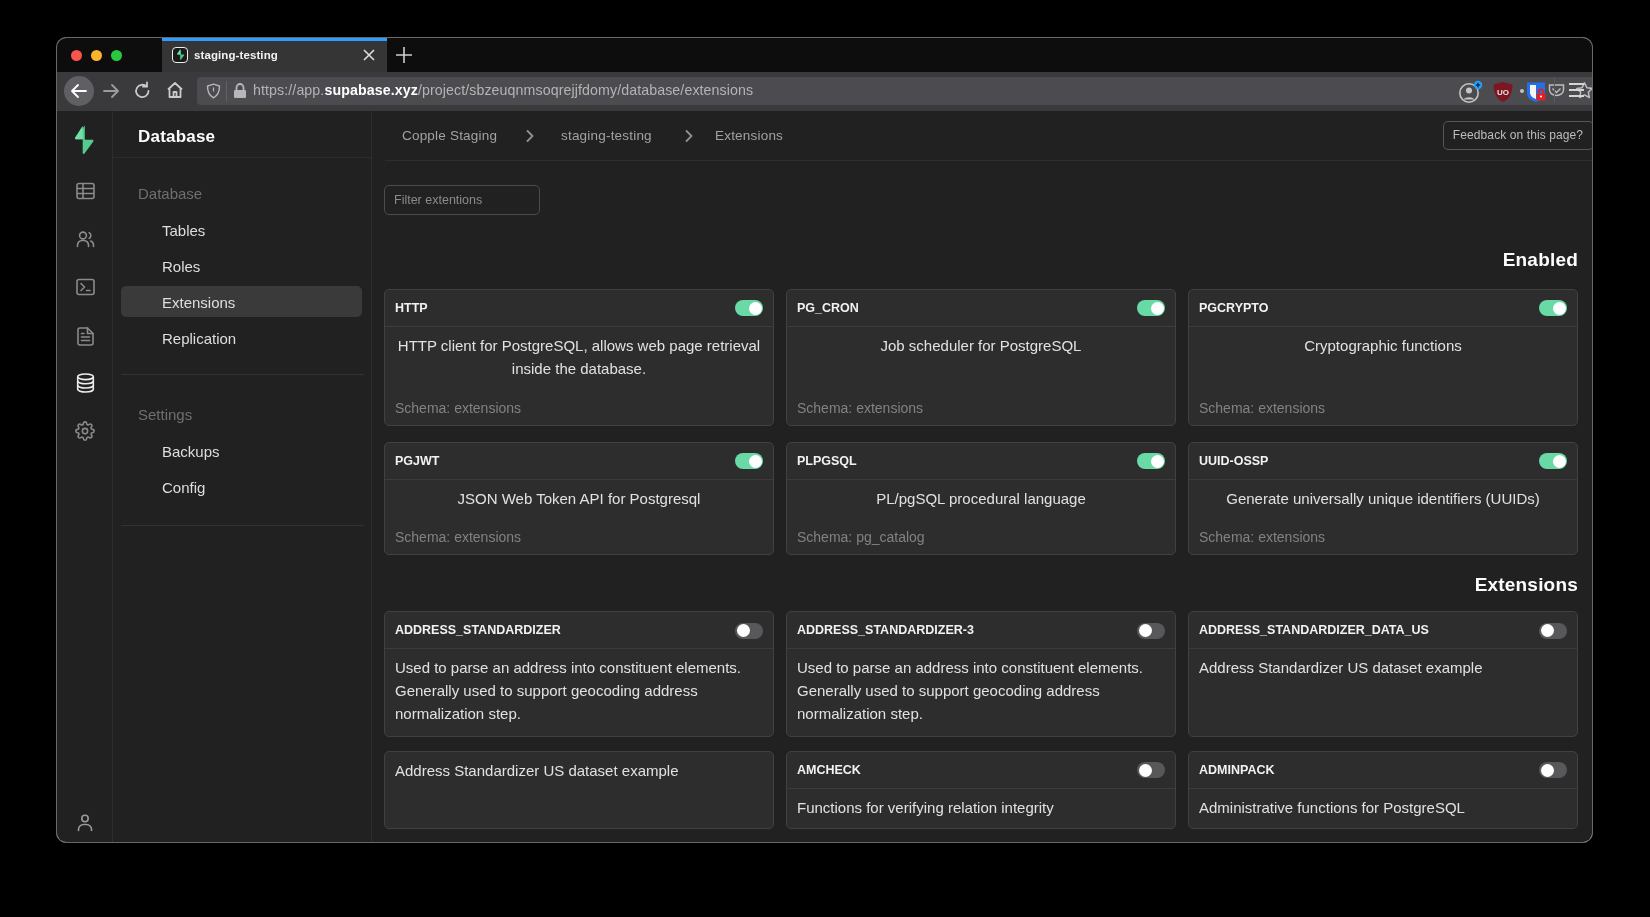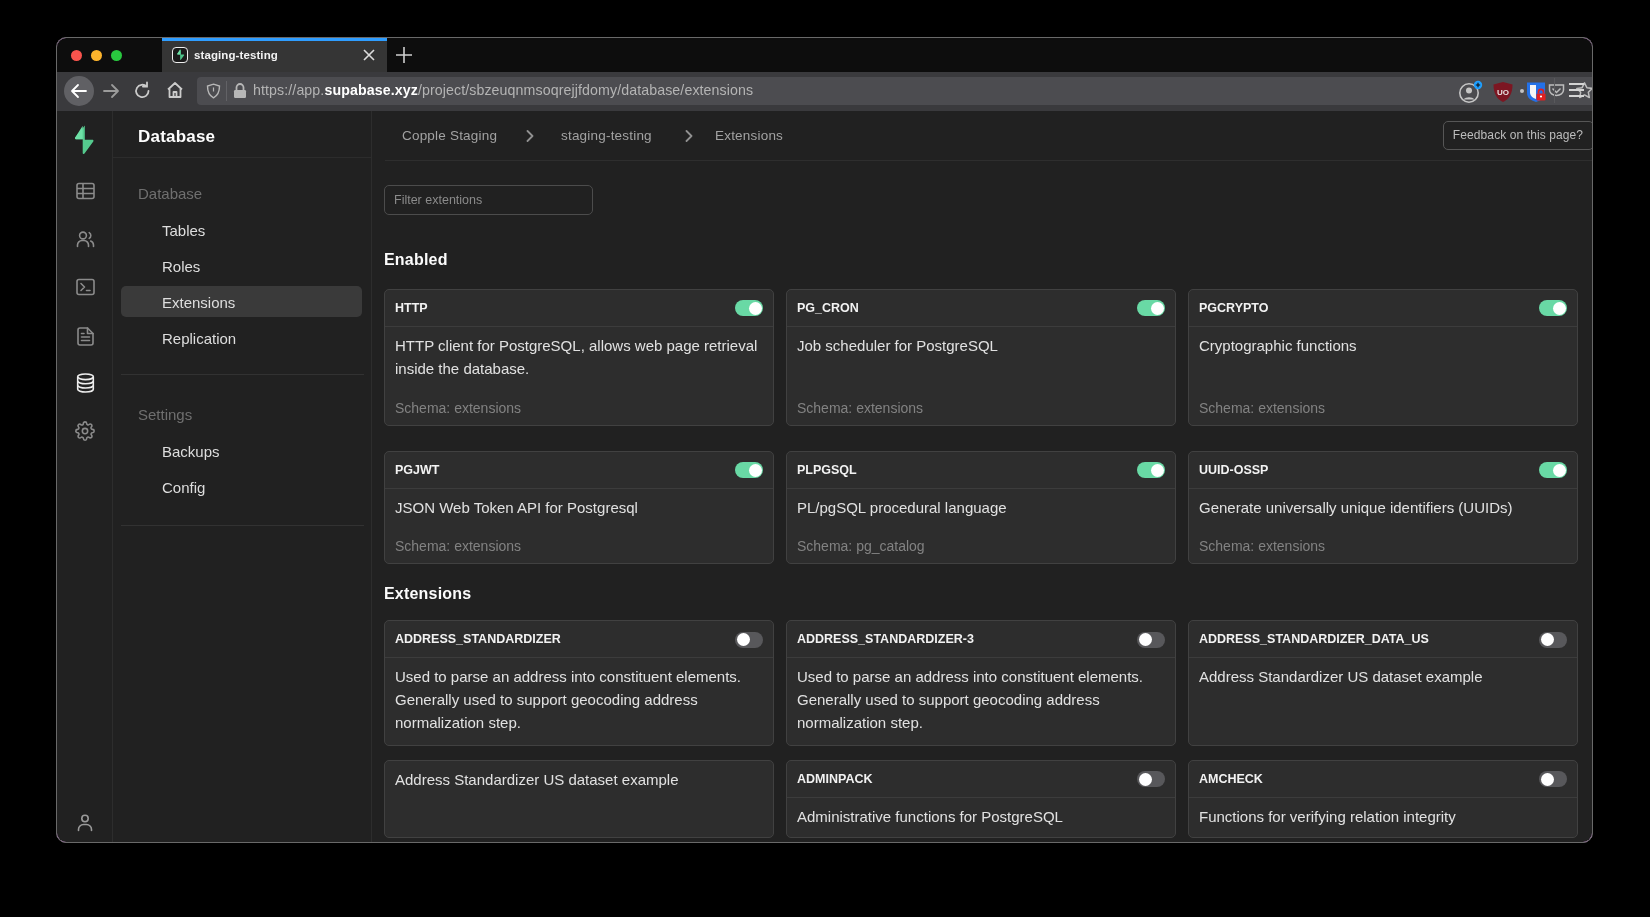--- a/index.html
+++ b/index.html
@@ -35,27 +35,27 @@
 #sbhl { position:absolute; left:8px; top:174.5px; width:241px; height:31px; background:#3a3a3a; border-radius:5px; }
 .sbdiv { position:absolute; left:8px; width:243px; height:1px; background:#323232; }
 
 #main { position:absolute; left:316px; top:0; right:0; height:100%; }
 #crumbbar { position:absolute; left:12px; top:0; width:100%; height:50px; border-bottom:1px solid #2e2e2e; }
 #crumbs { position:absolute; left:0; top:17px; width:100%; height:16px; font-size:13.5px; color:#a2a2a2; letter-spacing:.2px; }
 #crumbs span { position:absolute; }
 #fb { position:absolute; right:10.5px; top:10px; width:151px; height:29px; border:1px solid #565656; border-radius:5px;
   font-size:12px; color:#bdbdbd; text-align:center; line-height:27px; letter-spacing:.1px; }
 #content { position:absolute; left:11px; top:50px; width:1194px; }
-#filter { margin-top:24px; width:209px; height:30px; border:1px solid #4c4c4c; border-radius:5px;
+#filter { margin-top:24px; width:156px; height:30px; border:1px solid #4c4c4c; border-radius:5px;
   font-size:12.5px; color:#8b8b8b; line-height:28px; padding-left:9px; }
-h2 { font-size:16px; font-weight:bold; color:#fcfcfc; letter-spacing:.2px; line-height:20px; }
+h2 { font-size:19px; font-weight:bold; color:#fcfcfc; letter-spacing:.2px; line-height:20px;text-align:right; }
 #h-enabled { margin-top:35px; }
 #h-ext { margin-top:20px; }
 .grid { display:grid; grid-template-columns:390px 390px 390px; column-gap:12px; }
-#grid1 { margin-top:18.5px; grid-template-rows:137px 113px; row-gap:25px; }
+#grid1 { margin-top:18.5px; grid-template-rows:137px 113px; row-gap:16px;text-align:center; }
 #grid2 { margin-top:16.5px; grid-template-rows:125.5px 78px 110px; row-gap:14px; }
 .card { background:#2d2d2d; border:1px solid #414141; border-radius:5px; position:relative; overflow:hidden; }
 .chead { height:37px; border-bottom:1px solid #3c3c3c; position:relative; }
 .ctitle { position:absolute; left:10px; top:11px; font-size:12.5px; font-weight:bold; color:#f2f2f2; letter-spacing:0; }
 .toggle { position:absolute; right:10px; top:10.5px; width:28px; height:16px; border-radius:8px; }
 .ton { background:#69d9a5; }
 .toff { background:#58585b; }
 .knob { position:absolute; top:1.5px; width:13px; height:13px; border-radius:50%; background:#fff; }
 .ton .knob { right:1.5px; }
 .toff .knob { left:1.5px; }
@@ -324,38 +324,38 @@
                 <div class="desc">Address Standardizer US dataset example</div>
               </div>
             </div>
           <div class="card">
             <div class="cbody">
                 <div class="desc">Address Standardizer US dataset example</div>
               </div>
             </div>
           <div class="card">
               <div class="chead">
+                <div class="ctitle">AMCHECK</div>
+                <div class="toggle toff">
+                  <div class="knob"></div>
+                </div>
+              </div>
+            <div class="cbody">
+                <div class="desc">Functions for verifying relation integrity</div>
+              </div>
+            </div>
+          <div class="card">
+              <div class="chead">
                 <div class="ctitle">ADMINPACK</div>
                 <div class="toggle toff">
                   <div class="knob"></div>
                 </div>
               </div>
             <div class="cbody">
                 <div class="desc">Administrative functions for PostgreSQL</div>
-              </div>
-            </div>
-          <div class="card">
-              <div class="chead">
-                <div class="ctitle">AMCHECK</div>
-                <div class="toggle toff">
-                  <div class="knob"></div>
-                </div>
-              </div>
-            <div class="cbody">
-                <div class="desc">Functions for verifying relation integrity</div>
               </div>
             </div>
           <div class="card">
               <div class="chead"></div>
             </div>
           <div class="card">
               <div class="chead"></div>
             </div>
           <div class="card">
               <div class="chead"></div>

